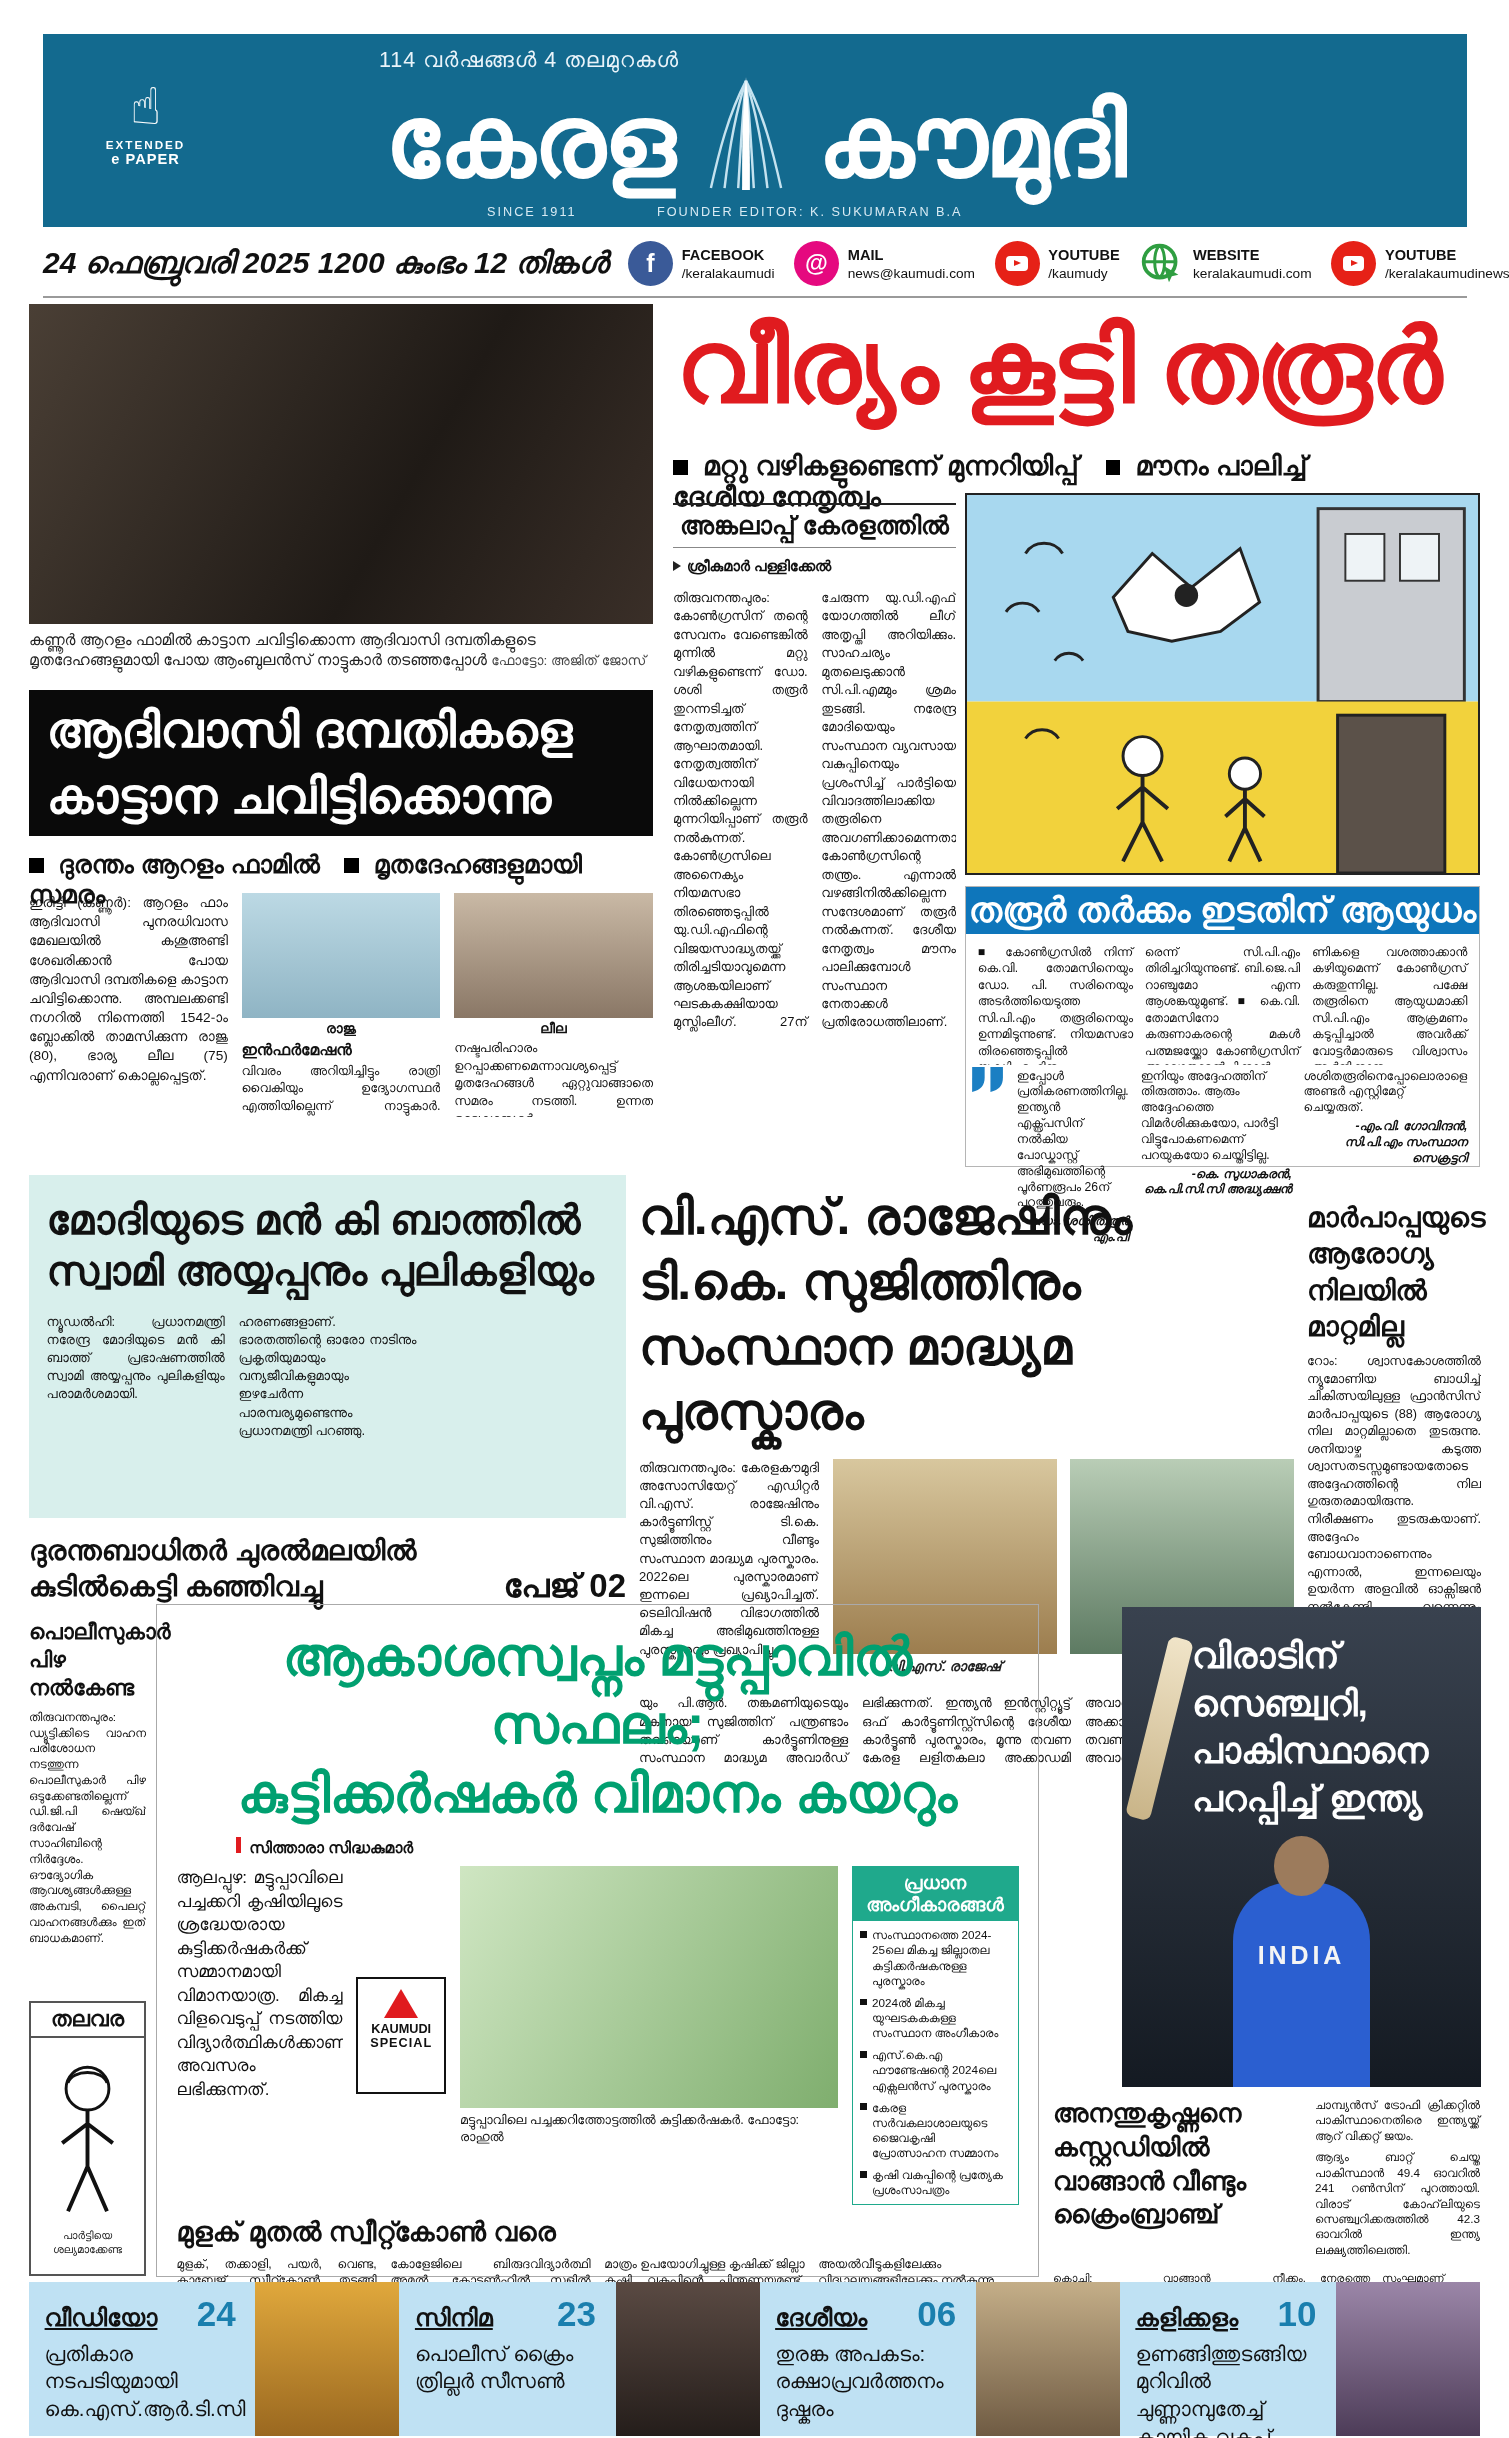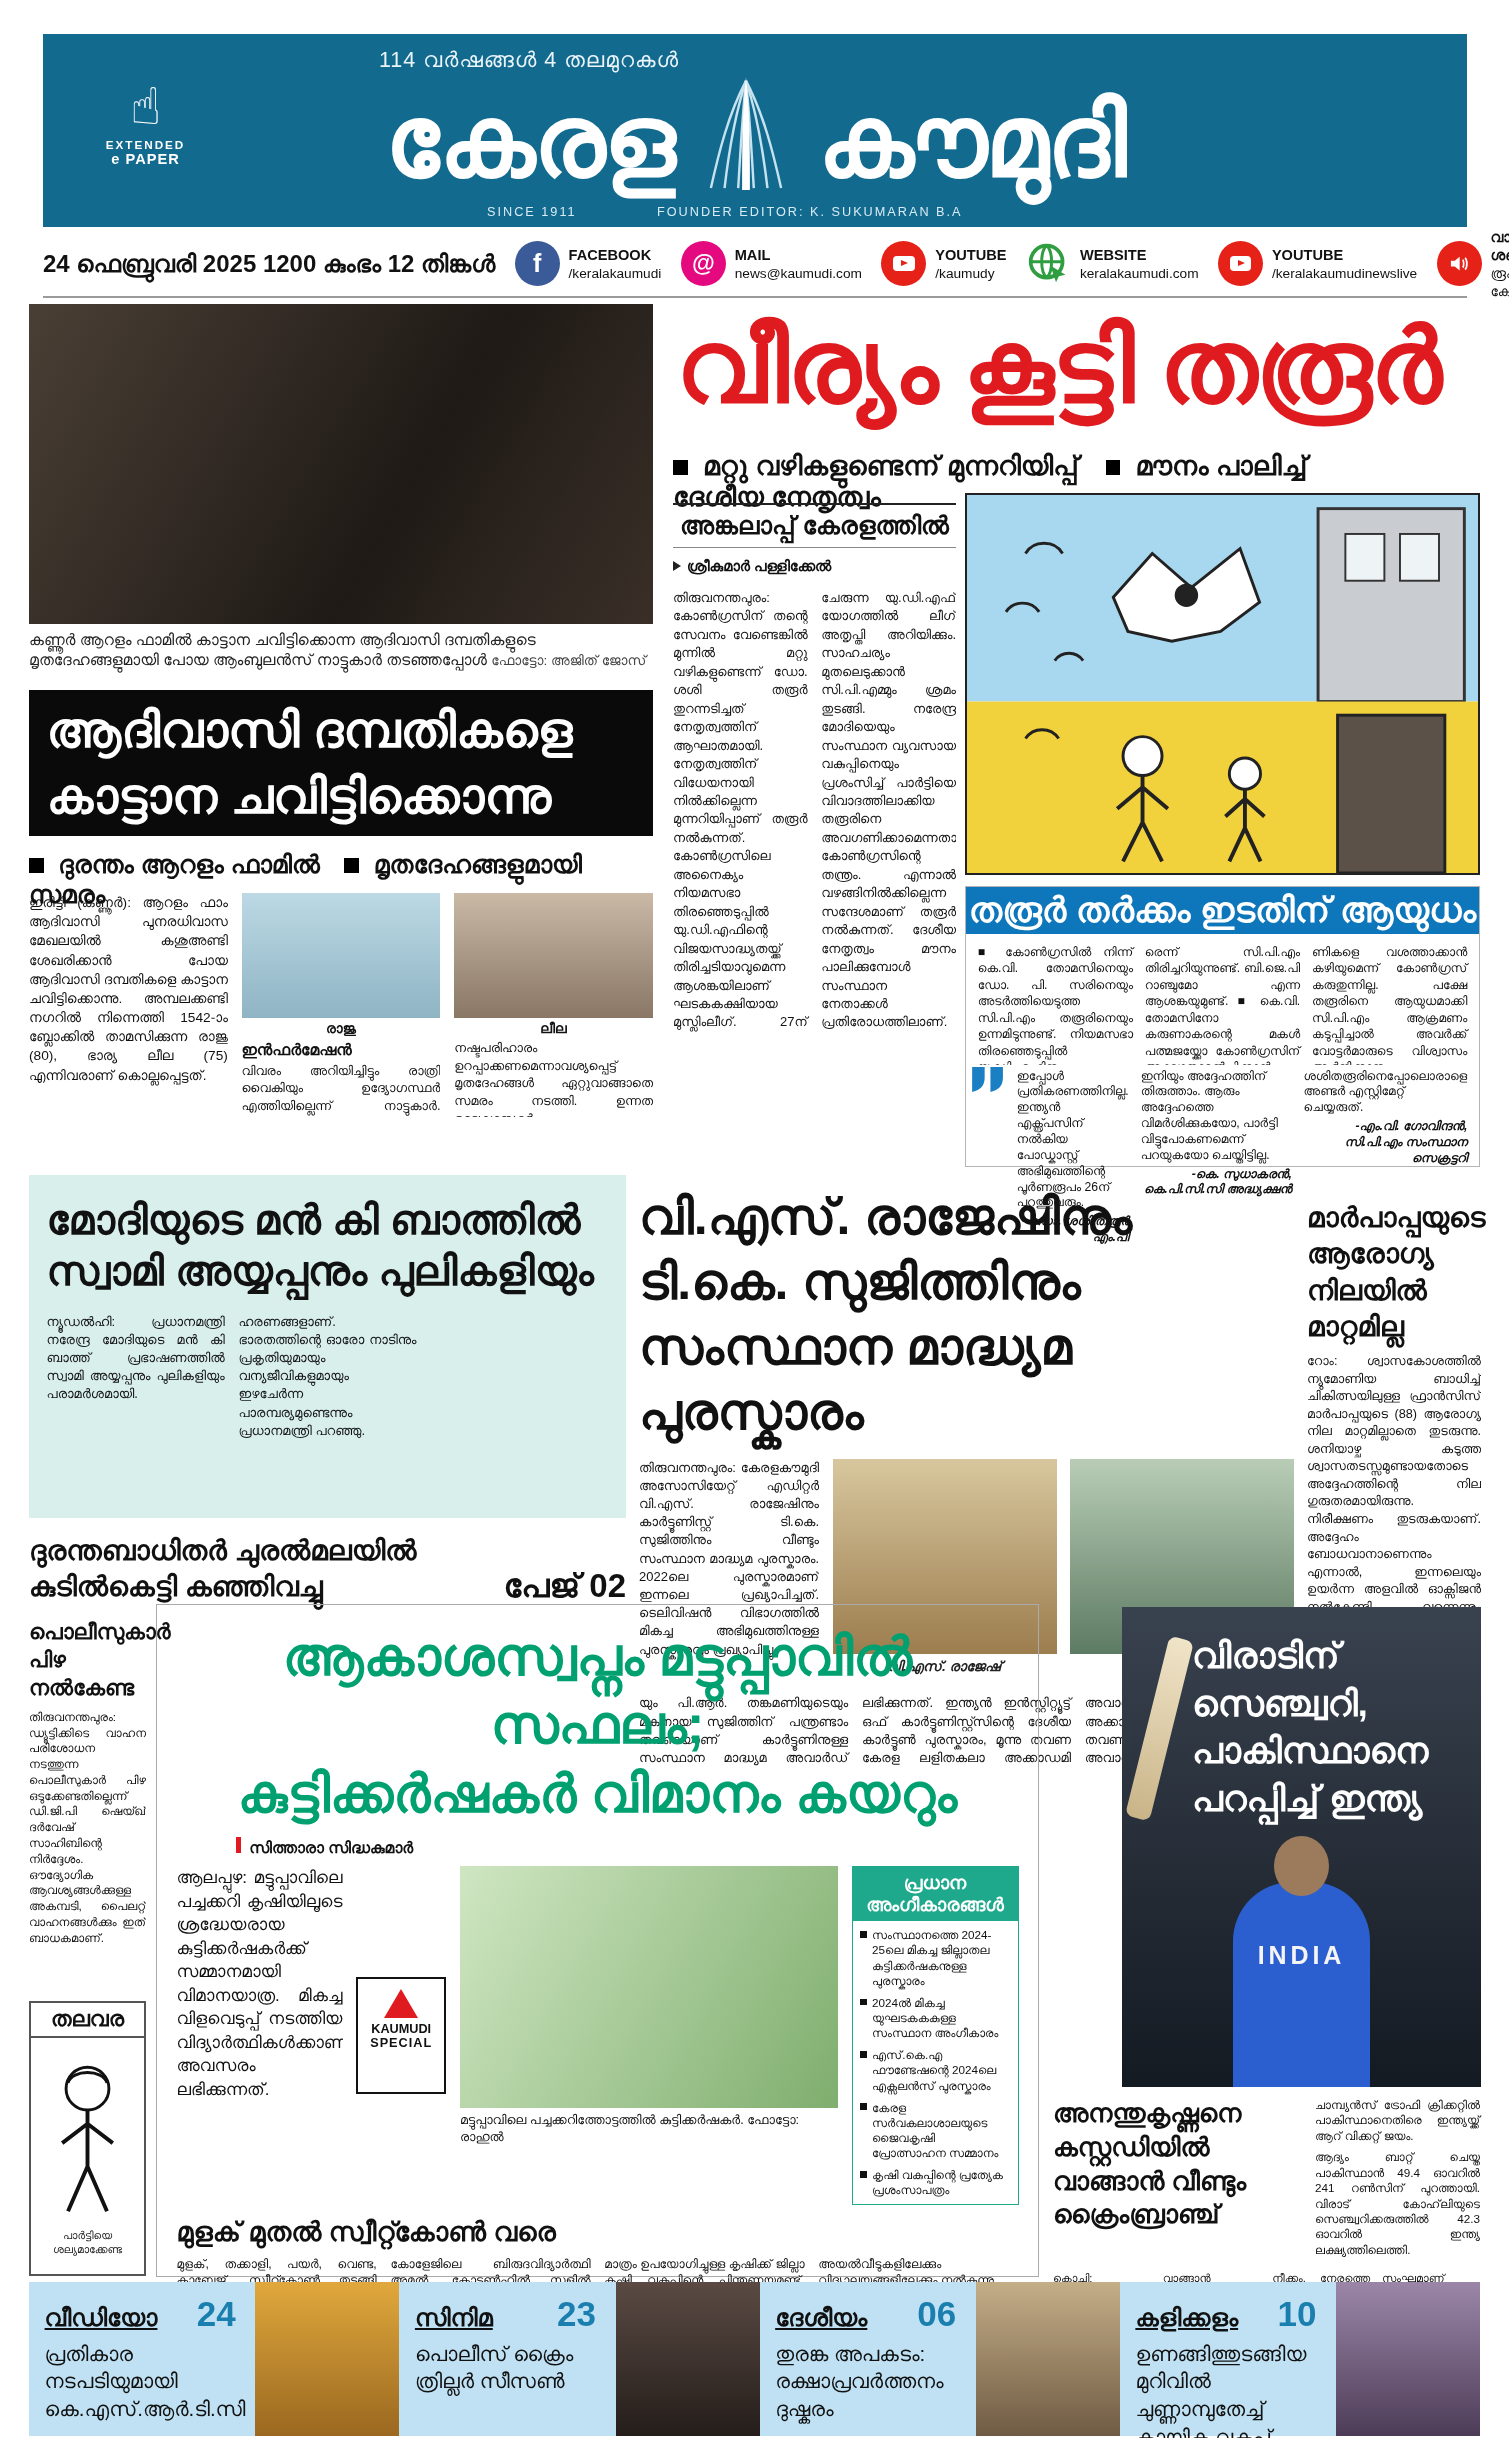--- a/index.html
+++ b/index.html
@@ -16,21 +16,21 @@
   .mh-small{position:absolute;bottom:7.8px;font-size:12.7px;letter-spacing:2px;color:#d9ebf4;}
   .mh-since{left:444px;}
   .mh-founder{left:614px;}
   .epaper{position:absolute;left:49px;top:47px;width:107px;text-align:center;color:#fff;cursor:pointer;}
   .epaper .hand{font-size:51px;line-height:1;}
   .epaper .l1{font-size:11.7px;font-weight:700;letter-spacing:2px;margin-top:5.9px;}
   .epaper .l2{font-size:14.6px;font-weight:800;letter-spacing:1px;}
 
   
   .infobar{left:43px;top:234px;width:1424px;height:59px;display:flex;align-items:center;gap:19.5px;}
-  .date{font-size:24px;font-weight:600;white-space:nowrap;}
+  .date{font-size:30px;font-weight:600;white-space:nowrap;font-style:italic;}
   .soc{display:flex;align-items:center;gap:8.8px;cursor:pointer;}
   .soc .txt .a{font-size:14.6px;font-weight:800;line-height:1.15;}
   .soc .txt .b{font-size:13.7px;line-height:1.15;}
   .badge{width:45px;height:45px;border-radius:50%;display:flex;align-items:center;justify-content:center;
          color:#fff;font-weight:800;font-size:25px;flex:0 0 auto;}
   .fb{background:#3a5a98;}
   .ml{background:#e5097f;font-size:23.4px;}
   .yt{background:#e62117;position:relative;}
   .yt .rect{width:21.5px;height:15.6px;background:#fff;border-radius:3.9px;position:relative;}
   .yt .rect::after{content:"";position:absolute;left:7.8px;top:3.9px;border-left:7.8px solid #e62117;

